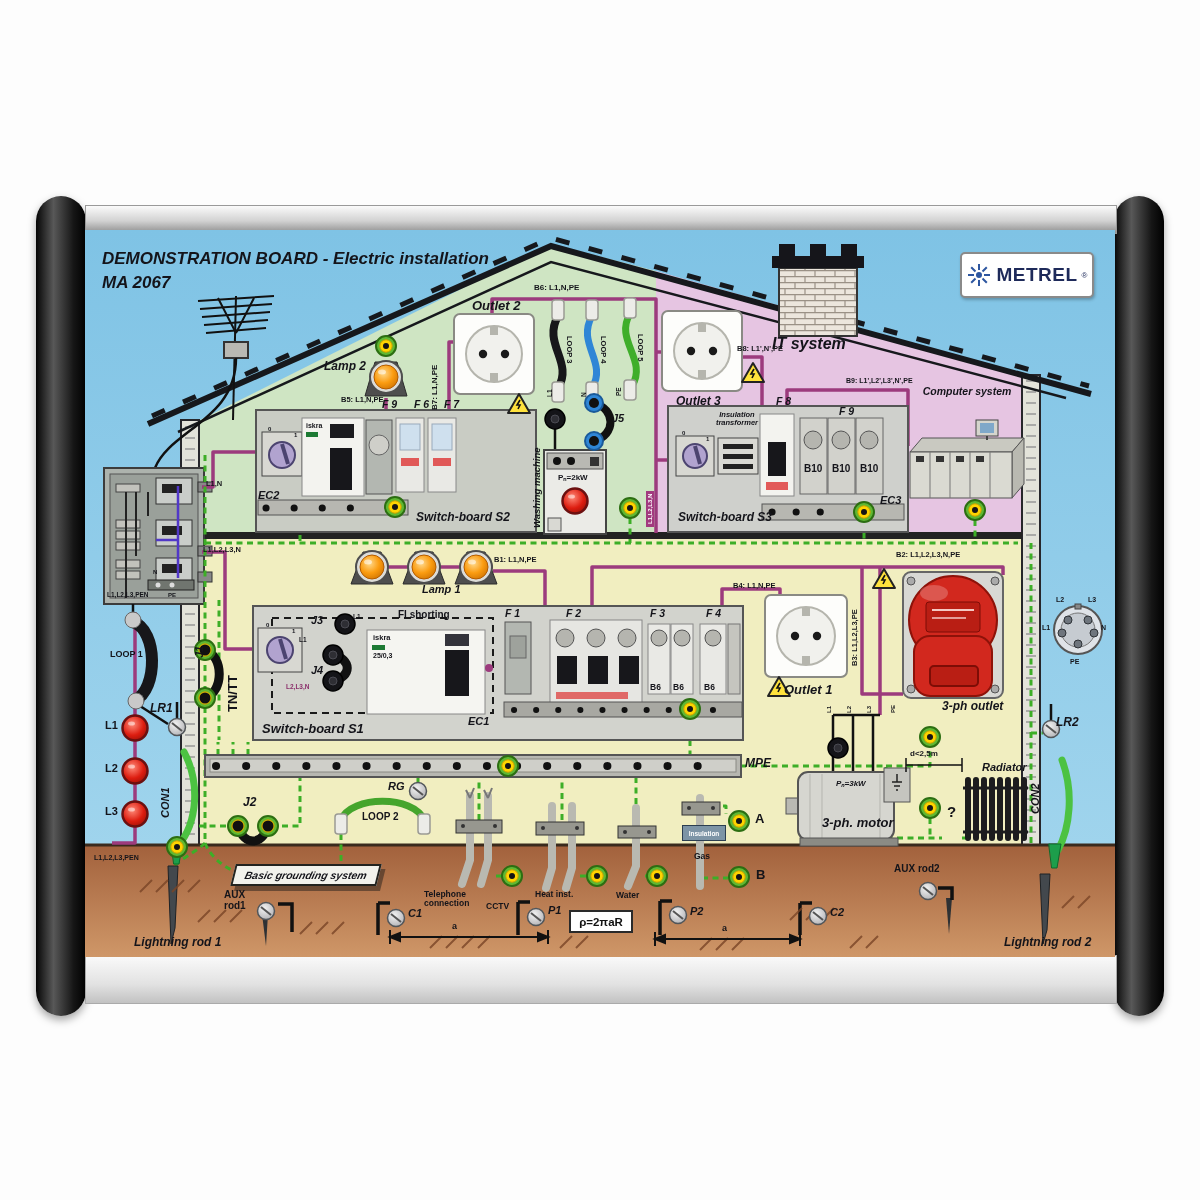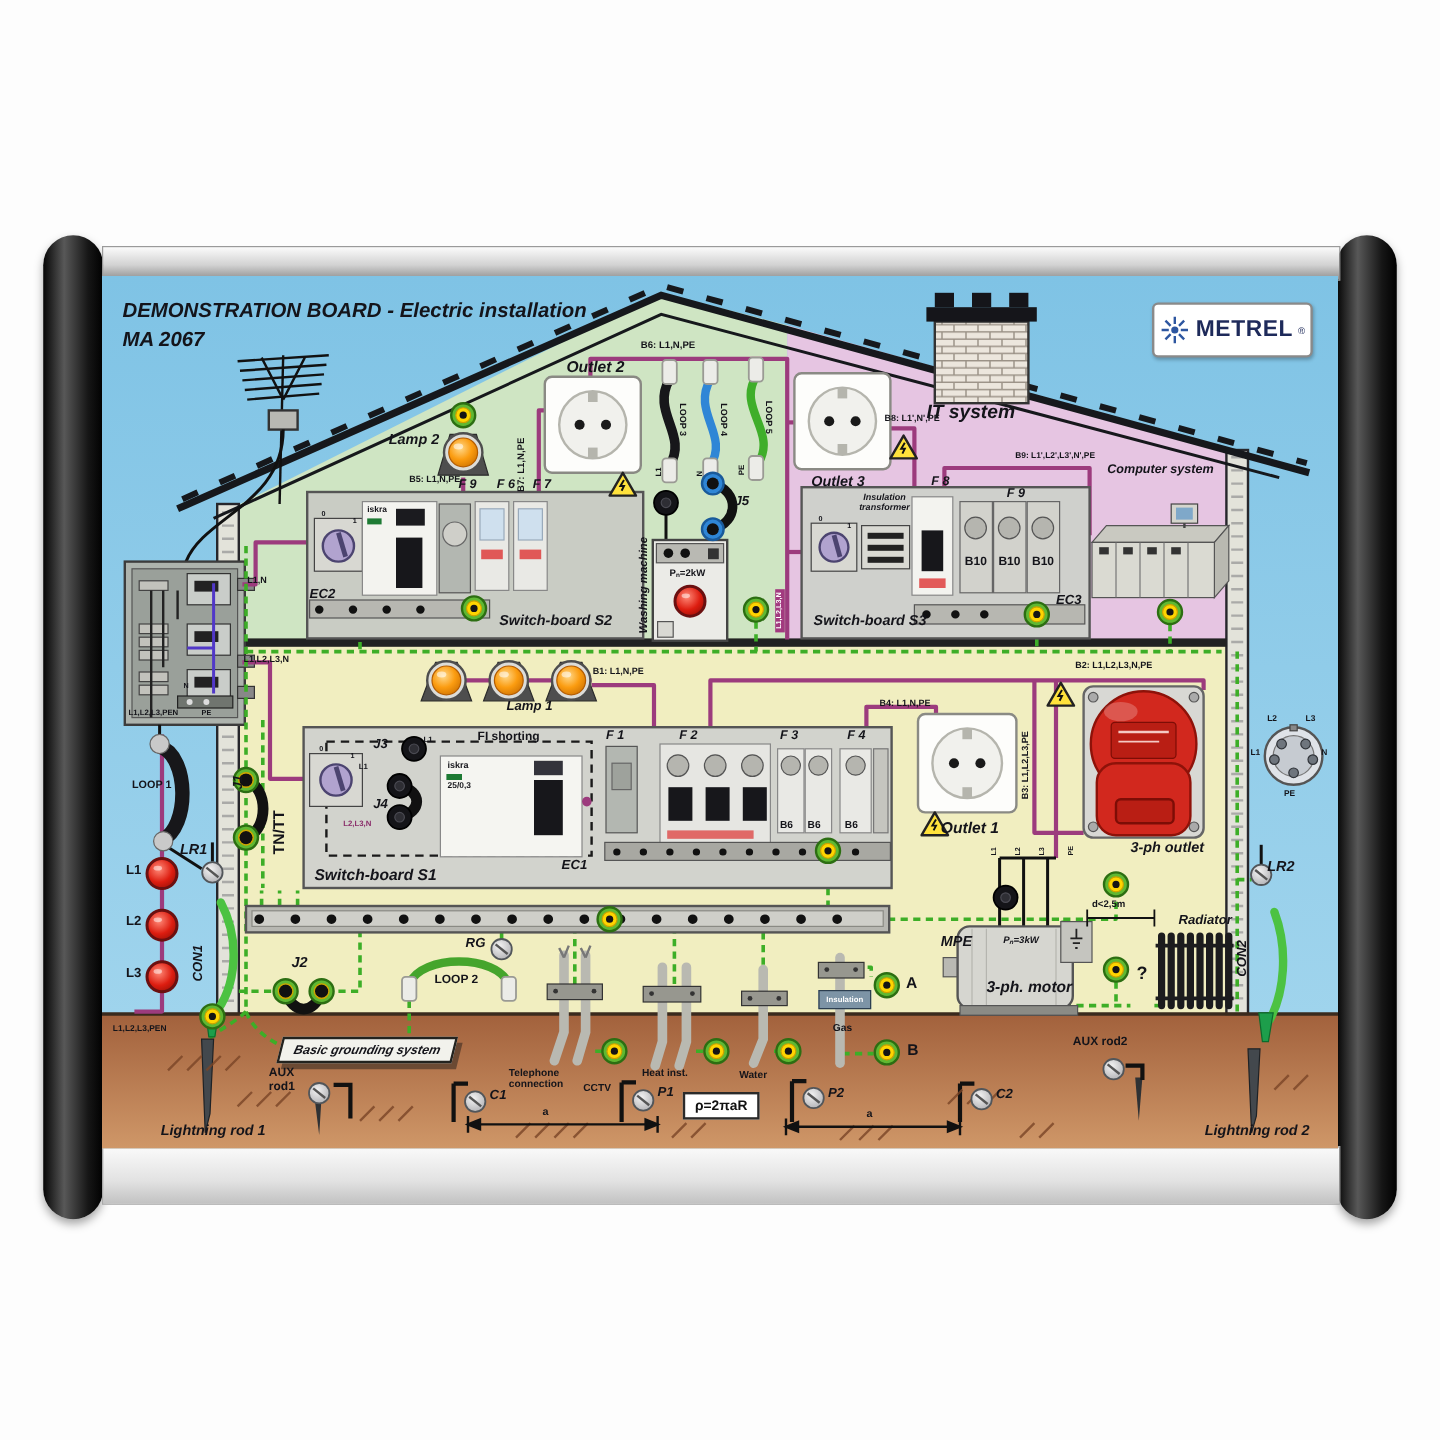--- a/index.html
+++ b/index.html
@@ -615,21 +615,21 @@
   <div class="lbl it" style="left:262px;top:722px;font-size:13px;">Switch-board S1</div>
   <div class="lbl it" style="left:468px;top:716px;font-size:11px;">EC1</div>
   <div class="lbl" style="left:650px;top:683px;font-size:8.5px;">B6</div>
   <div class="lbl" style="left:673px;top:683px;font-size:8.5px;">B6</div>
   <div class="lbl" style="left:704px;top:683px;font-size:8.5px;">B6</div>
   <div class="lbl" style="left:896px;top:551px;font-size:7.5px;">B2: L1,L2,L3,N,PE</div>
   <div class="lbl vup" style="left:851px;top:666px;font-size:7.5px;">B3: L1,L2,L3,PE</div>
   <div class="lbl" style="left:733px;top:582px;font-size:7.5px;">B4: L1,N,PE</div>
   <div class="lbl it" style="left:784px;top:683px;font-size:13px;">Outlet 1</div>
   <div class="lbl it" style="left:942px;top:700px;font-size:12px;">3-ph outlet</div>
-  <div class="lbl it" style="left:745px;top:778px;font-size:12px;margin-left:39px;">MPE</div>
+  <div class="lbl it" style="left:745px;top:757px;font-size:12px;">MPE</div>
   <div class="lbl it" style="left:836px;top:780px;font-size:8px;">Pₙ=3kW</div>
   <div class="lbl it" style="left:822px;top:816px;font-size:13px;">3-ph. motor</div>
   <div class="lbl" style="left:910px;top:750px;font-size:8px;">d&lt;2,5m</div>
   <div class="lbl it" style="left:982px;top:762px;font-size:11px;">Radiator</div>
   <div class="lbl" style="left:947px;top:804px;font-size:15px;">?</div>
   <div class="lbl vup" style="left:826px;top:713px;font-size:6px;">L1</div>
   <div class="lbl vup" style="left:846px;top:713px;font-size:6px;">L2</div>
   <div class="lbl vup" style="left:866px;top:713px;font-size:6px;">L3</div>
   <div class="lbl vup" style="left:890px;top:713px;font-size:6px;">PE</div>
 

